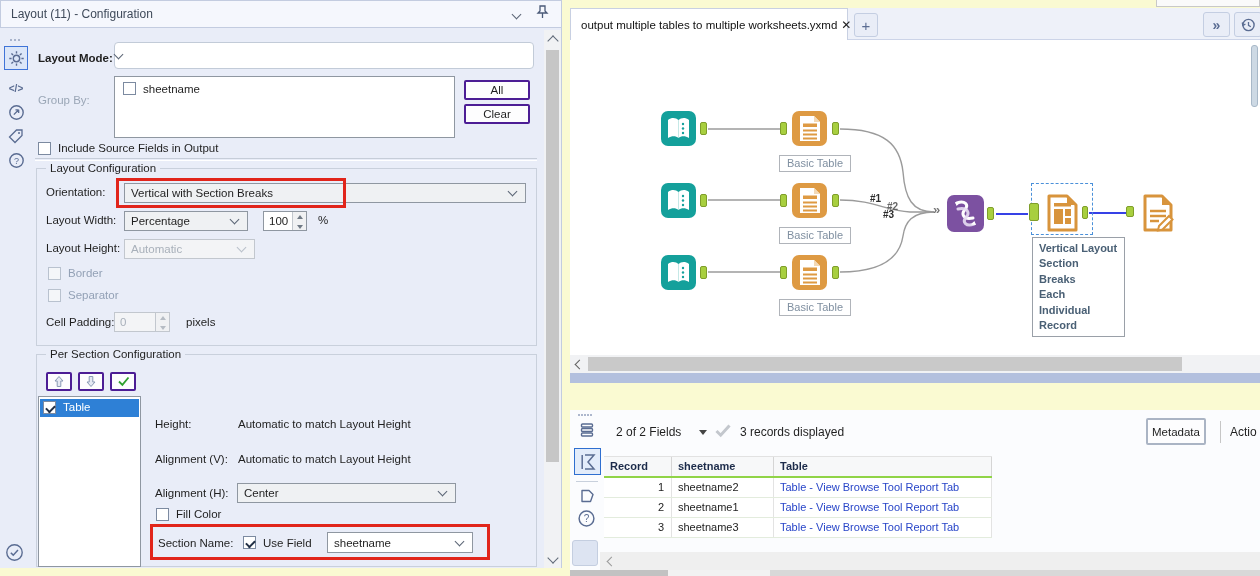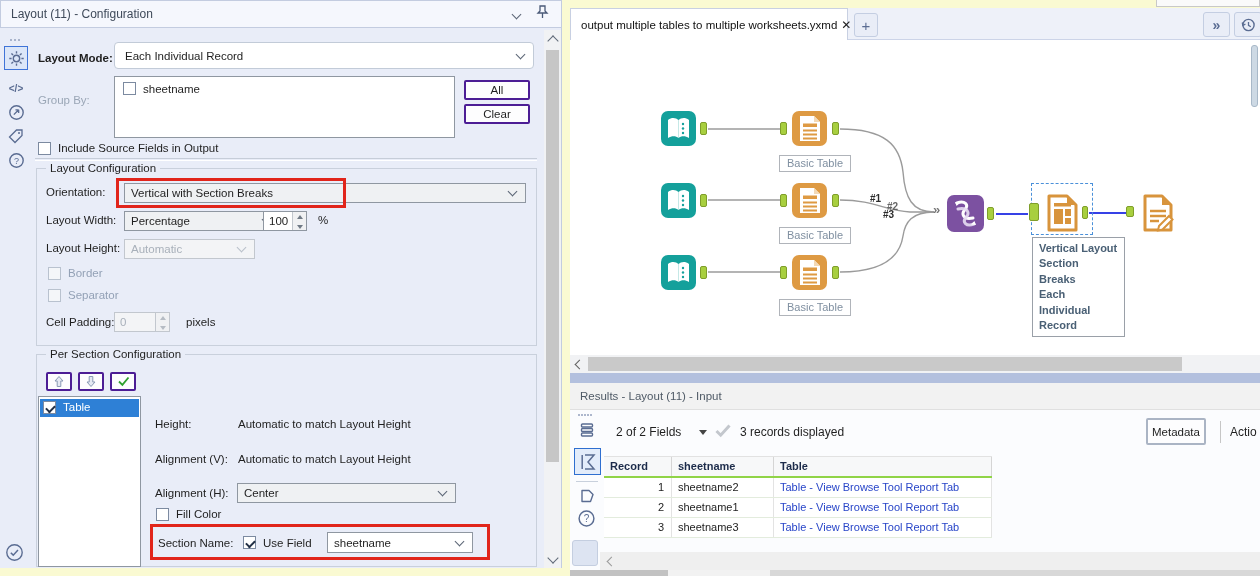--- a/index.html
+++ b/index.html
@@ -148,21 +148,20 @@
     </div>
     <div class="rail-ico" style="left:2px;top:540px">
       <svg width="19" height="19" viewBox="0 0 18 18">
           <circle cx="9" cy="9" r="7.3" fill="none" stroke="#5a6c92" stroke-width="1.3"></circle>
           <path d="M5.5 9.2 l2.3 2.3 4.5 -4.8" fill="none" stroke="#5a6c92" stroke-width="1.4"></path>
         </svg>
     </div>
 
     <div class="lbl b" style="left:38px;top:52px">Layout Mode:</div>
     <div class="combo-modern" style="left:114px;top:42px;width:420px">
-      <span class="txt">Each Individual Record</span>
         <span class="chev"></span>
     </div>
 
     <div class="lbl gray" style="left:38px;top:94px">Group By:</div>
     <div class="listbox" style="left:114px;top:76px;width:341px;height:62px">
       <span class="cb" style="left:8px;top:5px;position:absolute"></span>
       <span class="lbl" style="left:28px;top:6px">sheetname</span>
     </div>
     <div class="btn" style="left:464px;top:80px;width:66px;height:20px">All</div>
     <div class="btn" style="left:464px;top:104px;width:66px;height:20px">Clear</div>
@@ -173,21 +172,21 @@
 
     <div class="groupbox" style="left:36px;top:168px;width:501px;height:178px"></div>
     <span class="legend" style="left:46px;top:162px">Layout Configuration</span>
     <div class="lbl" style="left:46px;top:186px">Orientation:</div>
     <div class="combo" style="left:124px;top:183px;width:402px">
       <span class="txt">Vertical with Section Breaks</span>
         <span class="chev"></span>
     </div>
     <div class="redbox" style="left:116px;top:178px;width:230px;height:30px"></div>
     <div class="lbl" style="left:46px;top:214px">Layout Width:</div>
-    <div class="combo" style="left:124px;top:211px;width:156px">
+    <div class="combo" style="left:124px;top:211px;width:124px">
       <span class="txt">Percentage</span>
         <span class="chev"></span>
     </div>
     <div class="spin" style="left:263px;top:211px;width:44px">
       <span class="val">100</span>
       <span class="btns">
           <i class="up"></i>
           <i class="dn"></i>
         </span>
     </div>
@@ -427,23 +426,20 @@
     <div class="abs" style="left:681px;top:5px;width:7px;height:62px;background:#cdd9e4;border:1px solid #a8b8c8;border-radius:3px"></div>
   </div>
 
   <div class="sb-track" style="left:570px;top:355px;width:690px;height:18px"></div>
   <div class="sb-btn" style="left:570px;top:355px;width:16px;height:18px;background:#f1f2f4">
       <span class="arrow-l" style="margin-left:3px"></span>
     </div>
   <div class="sb-thumb" style="left:588px;top:357px;width:594px;height:14px;background:#c9c9c9"></div>
 
   <div class="splitter"></div>
-  <div class="res-header">
-    <span class="t">Results - Layout (11) - Input</span>
-  </div>
   <div class="res-body"></div>
 
   <div class="grip five" style="left:578px;top:414px"></div>
   <div class="res-ico" style="left:577px;top:420px;width:20px;height:20px">
     <svg width="16" height="16" viewBox="0 0 16 16">
         <g fill="none" stroke="#5a6c92" stroke-width="1.4">
           <rect x="2.5" y="2" width="11" height="3" rx="1"></rect>
           <rect x="2.5" y="6.5" width="11" height="3" rx="1"></rect>
           <rect x="2.5" y="11" width="11" height="3" rx="1"></rect>
         </g>

